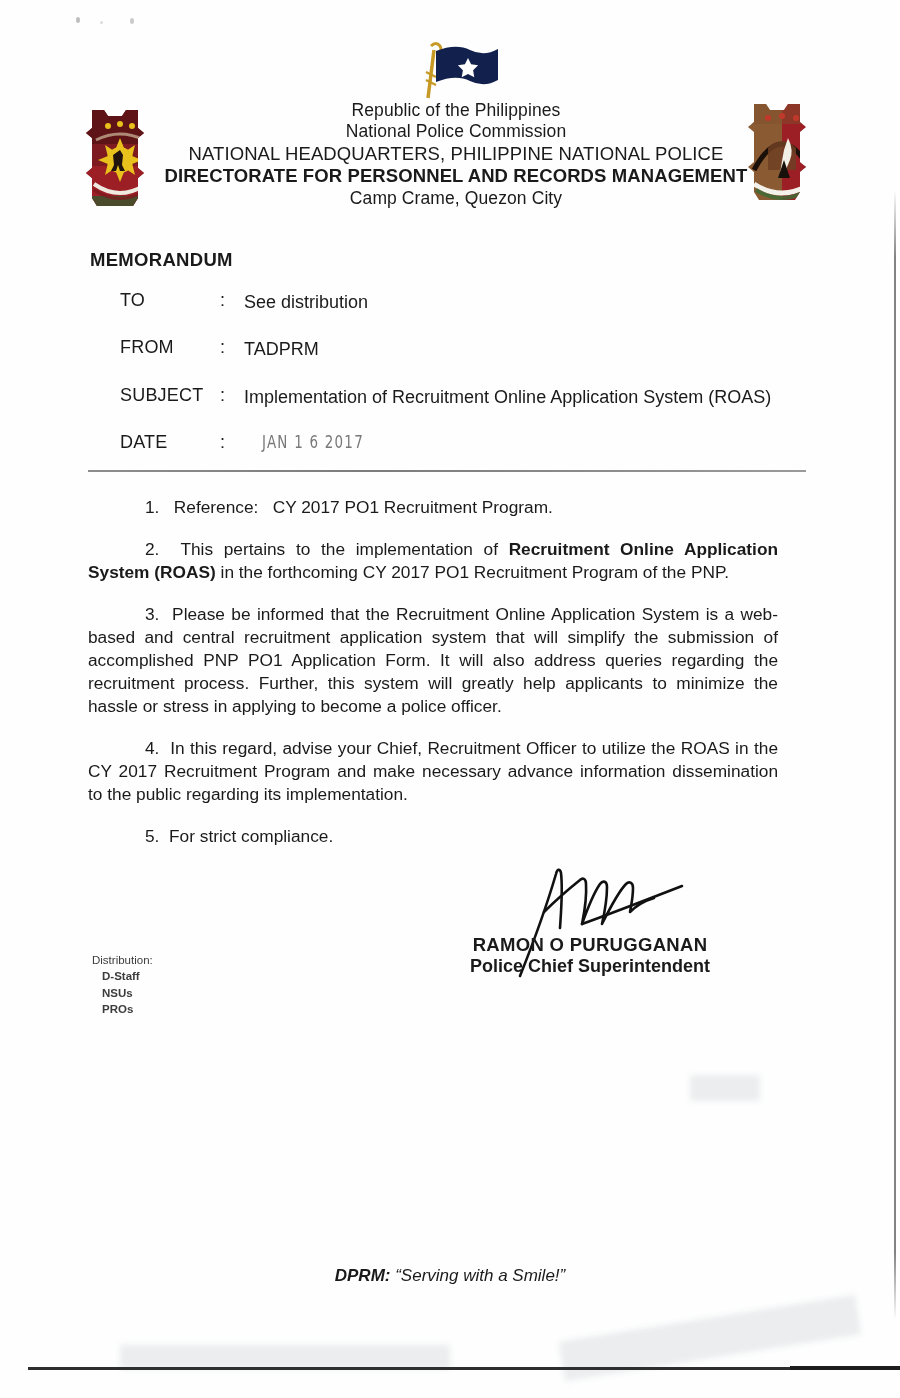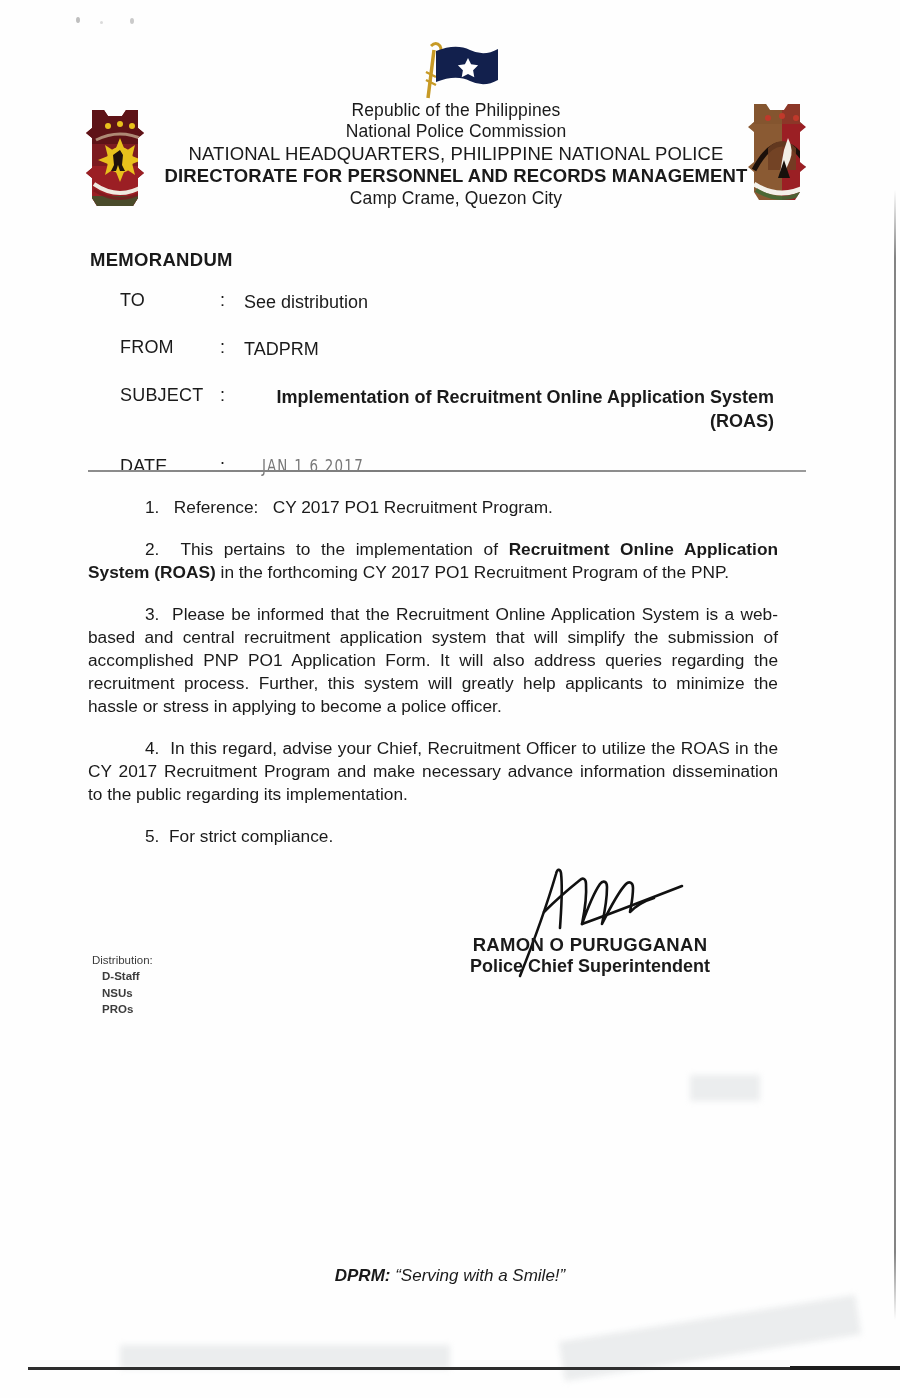--- a/index.html
+++ b/index.html
@@ -115,23 +115,22 @@
   .field-colon {
     width: 24px;
     flex: none;
     font-size: 18px;
   }
   .field-value {
     font-size: 18px;
     line-height: 1.35;
   }
   .field-value.bold {
-    font-weight: bold;
+    font-weight: normal;
     max-width: 530px;
-    text-align: right;
   }
   .date-stamp {
     font-family: "Liberation Sans Narrow", "DejaVu Sans Condensed", "Liberation Sans", sans-serif;
     font-size: 17px;
     color: #6d6d6d;
     letter-spacing: 1.4px;
     transform: scaleX(.88);
     transform-origin: left center;
     margin-left: 18px;
     opacity: .92;

